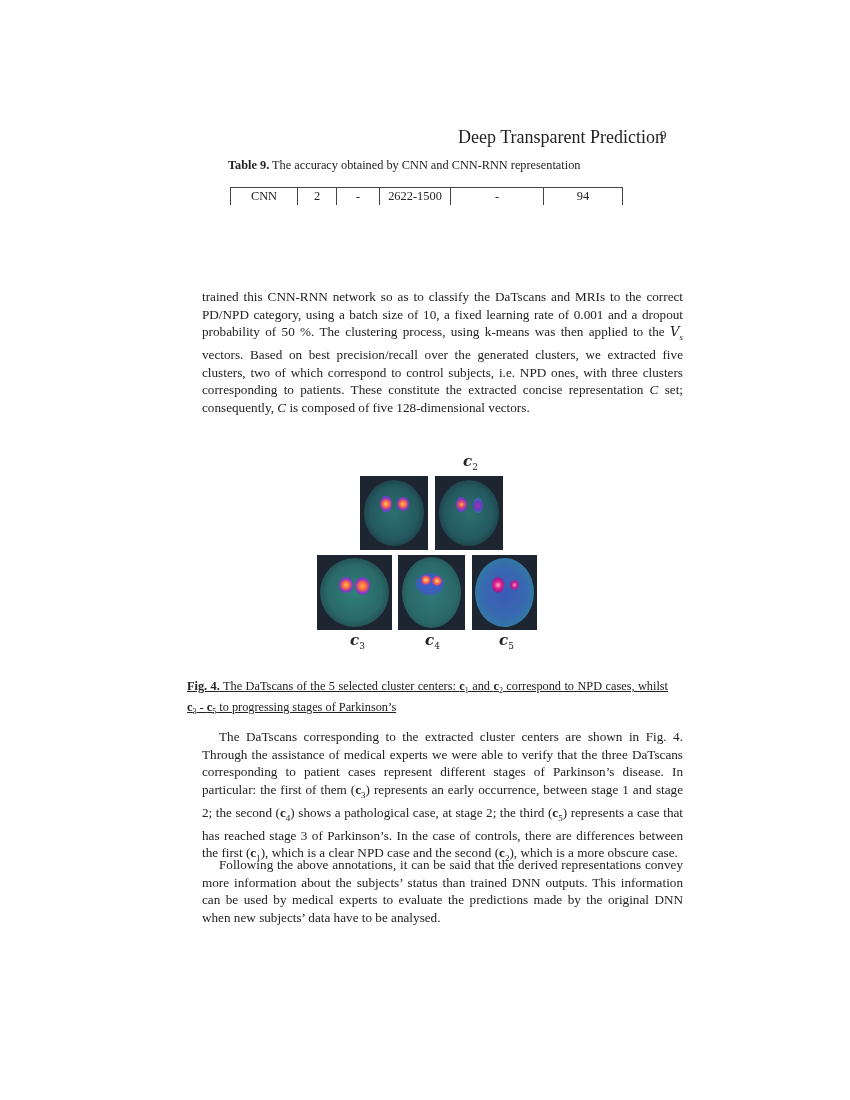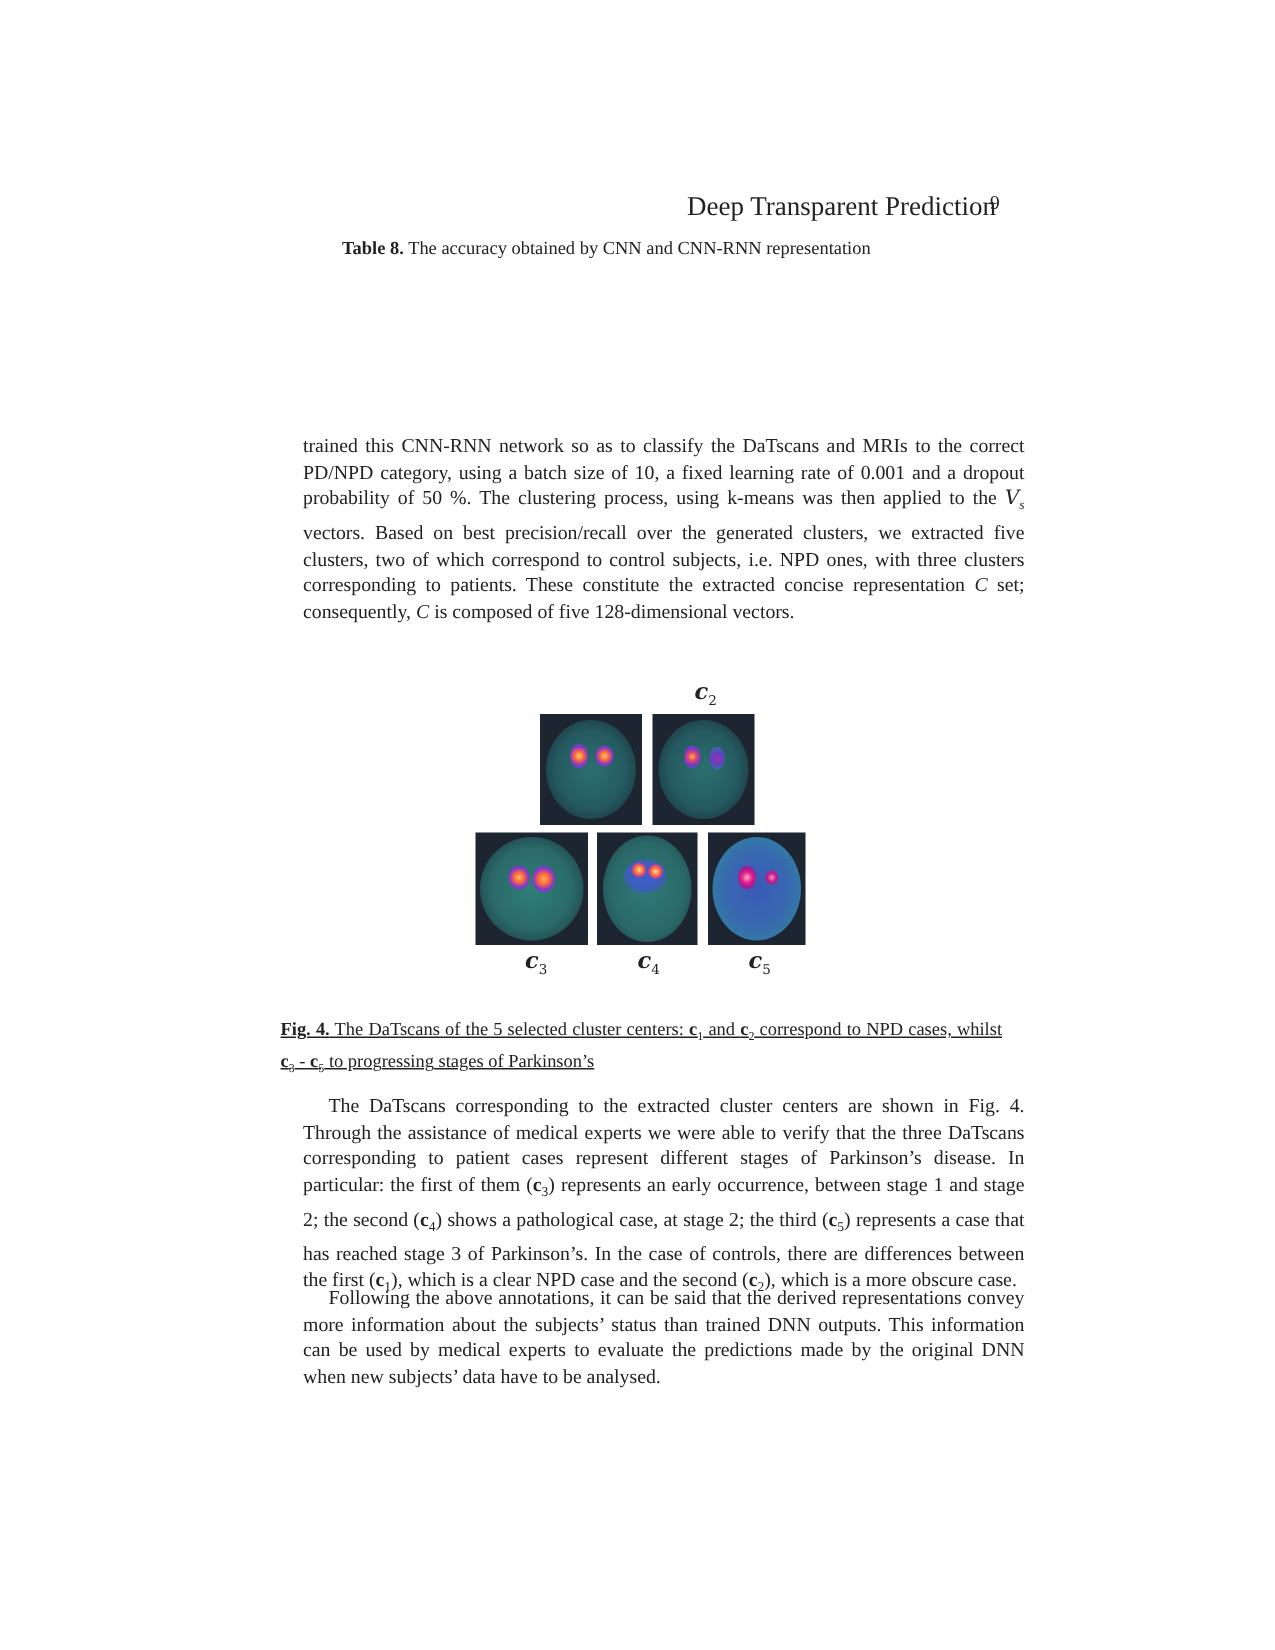--- a/index.html
+++ b/index.html
@@ -38,33 +38,41 @@
   .math-i { font-style:italic; }
   .script { font-family:"DejaVu Serif",serif; font-style:italic; }
 </style>
 </head>
 <body>
 
 <div class="abs running-head">Deep Transparent Prediction</div>
 <div class="abs page-num">9</div>
 
 <div class="abs caption table-caption">
-  <b>Table 8.</b><span> The accuracy obtained by CNN and CNN-RNN representation</span>
+  <b>Table 9.</b><span> The accuracy obtained by CNN and CNN-RNN representation</span>
 </div>
 
 <table class="t1">
   <tbody>
   <tr class="gap">
         <td></td>
         <td></td>
         <td></td>
         <td></td>
         <td></td>
         <td></td>
       </tr>
+  <tr class="r1">
+    <td style="width:62px">CNN</td>
+    <td style="width:34px">2</td>
+    <td style="width:38px">-</td>
+    <td style="width:66px">2622-1500</td>
+    <td style="width:88px">-</td>
+    <td style="width:74px">94</td>
+  </tr>
 </tbody>
   </table>
 
 <div class="abs para p1">
   <p><span>trained this CNN-RNN network so as to classify the DaTscans and MRIs to the correct PD/NPD category, using a batch size of 10, a fixed learning rate of 0.001 and a dropout probability of 50 %. The clustering process, using k-means was then applied to the </span><span class="script">V</span><sub class="math-i" style="font-size:9px">s</sub><span> vectors. Based on best precision/recall over the generated clusters, we extracted five clusters, two of which correspond to control subjects, i.e. NPD ones, with three clusters corresponding to patients. These constitute the extracted concise representation </span><span class="math-i">C</span><span> set; consequently, </span><span class="math-i">C</span><span> is composed of five 128-dimensional vectors.</span></p>
 </div>
 
 <div>
 
   <div class="clabel" style="left:387px;top:472px"><span>c</span><sub>1</sub></div>

